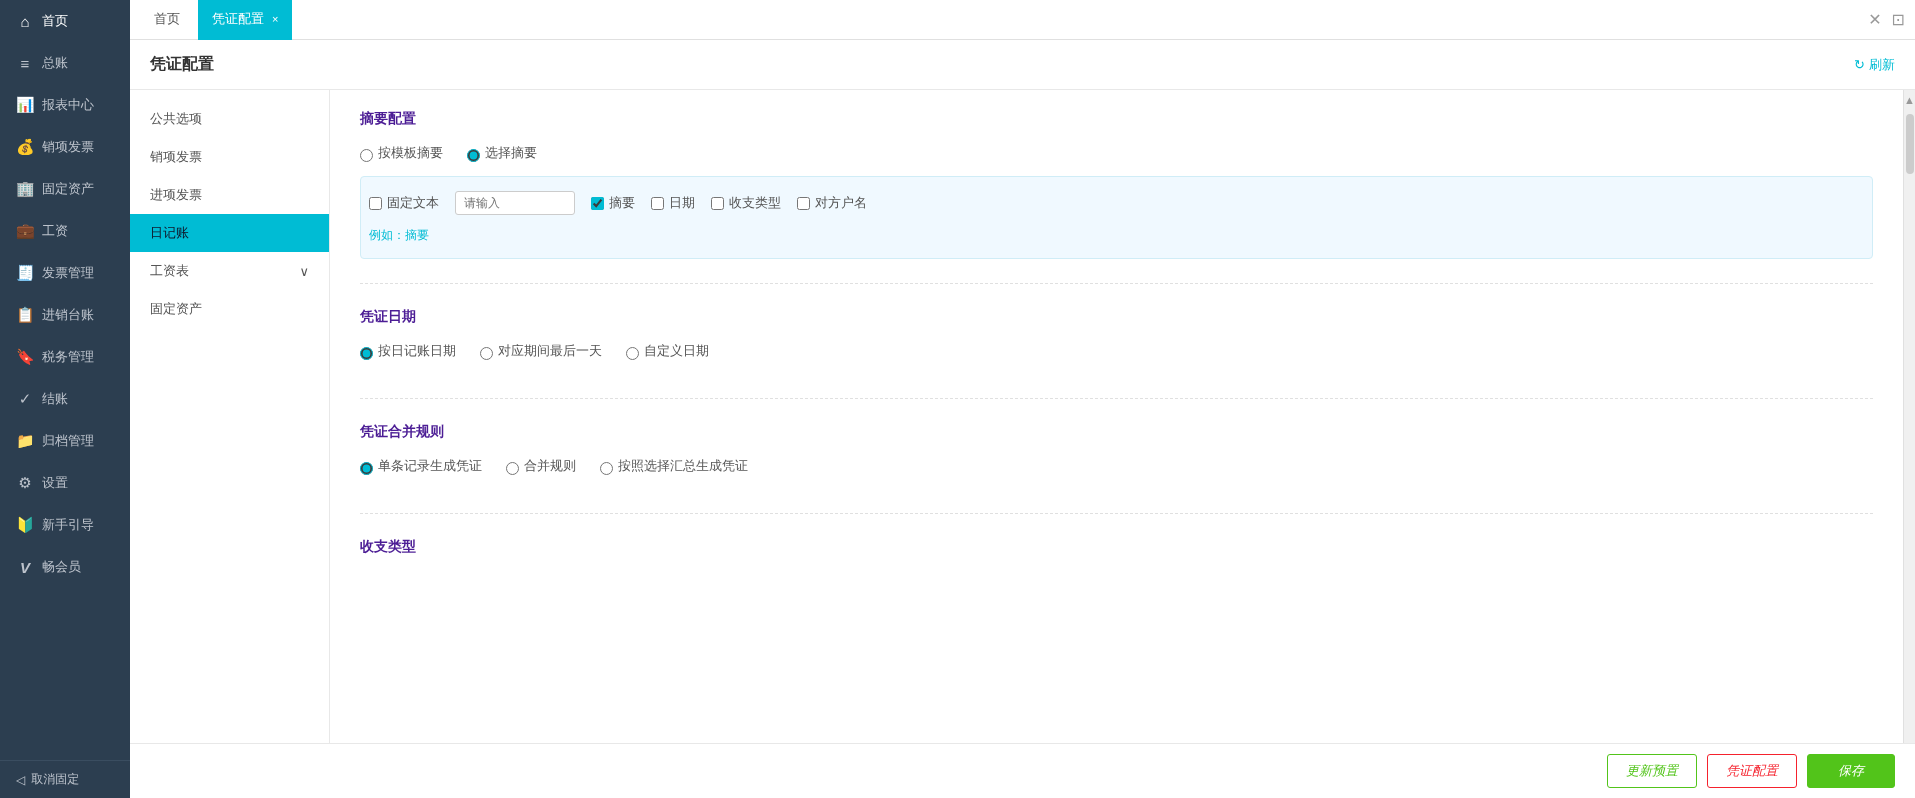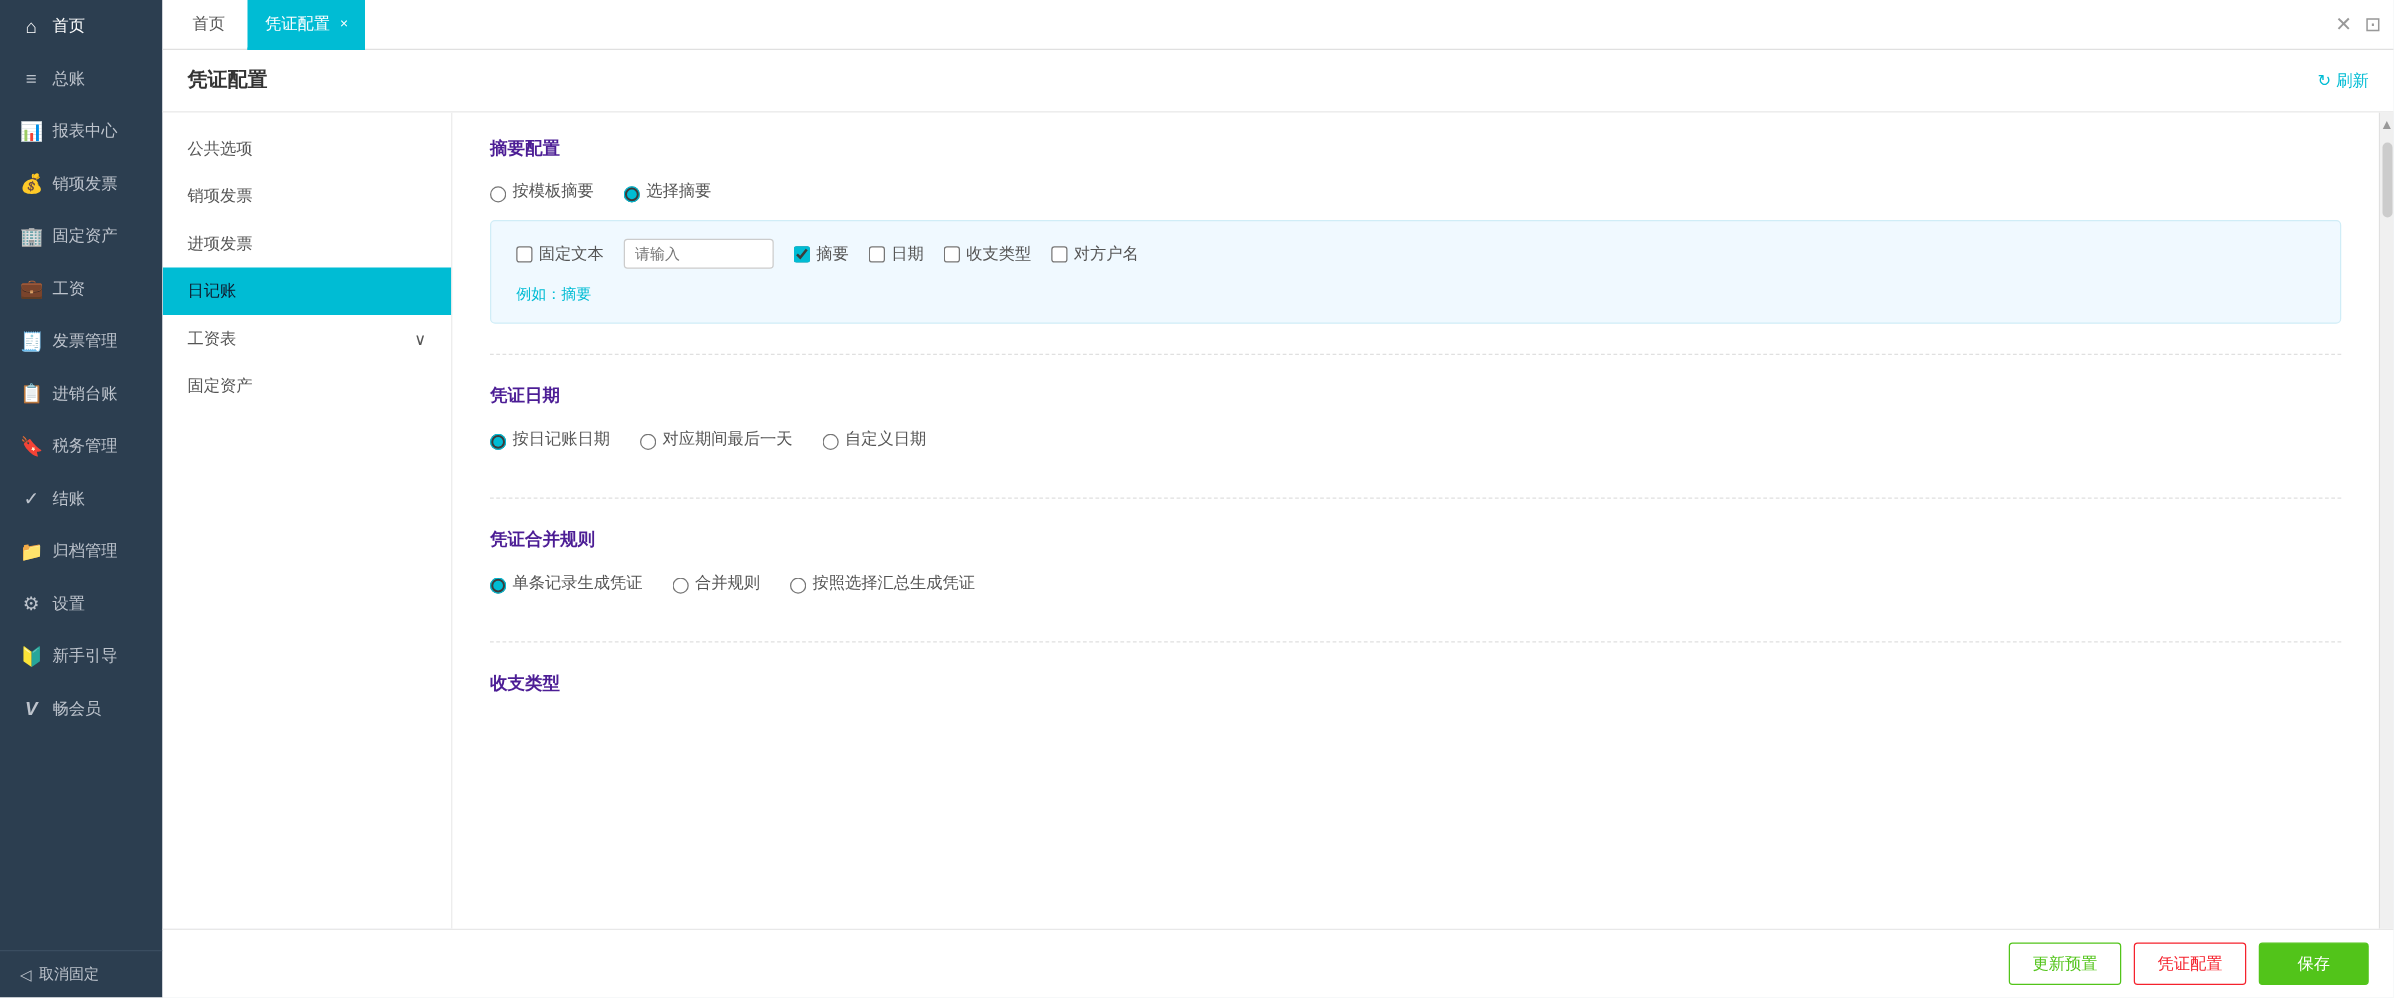--- a/index.html
+++ b/index.html
@@ -107,21 +107,21 @@
 
     
     .content-area {
       flex: 1;
       display: flex;
       overflow: hidden;
     }
 
     
     .left-nav {
-      width: 232px;
+      width: 200px;
       background: #fff;
       border-right: 1px solid #e8e8e8;
       padding: 10px 0;
       flex-shrink: 0;
       overflow-y: auto;
     }
     .left-nav-item {
       padding: 10px 20px;
       cursor: pointer;
       color: #555;
@@ -170,21 +170,21 @@
       color: #555;
       font-size: 13px;
     }
     .radio-item input[type="radio"] { accent-color: #00bcd4; cursor: pointer; }
 
     
     .summary-box {
       background: #f0f9ff;
       border: 1px solid #d0edf7;
       border-radius: 4px;
-      padding: 14px 20px;
+      padding: 14px 8px;
       display: flex;
       flex-direction: column;
       gap: 12px;
     }
     .summary-row {
       display: flex;
       align-items: center;
       gap: 16px;
       flex-wrap: wrap;
     }
@@ -220,20 +220,21 @@
       flex-shrink: 0;
       height: 55px;
     }
     .btn {
       padding: 7px 18px;
       border-radius: 3px;
       border: none;
       cursor: pointer;
       font-size: 13px;
       font-family: inherit;
+      font-style: italic;
     }
     .btn-outline-green {
       border: 1px solid #52c41a;
       color: #52c41a;
       background: #fff;
     }
     .btn-outline-red {
       border: 1px solid #f5222d;
       color: #f5222d;
       background: #fff;

